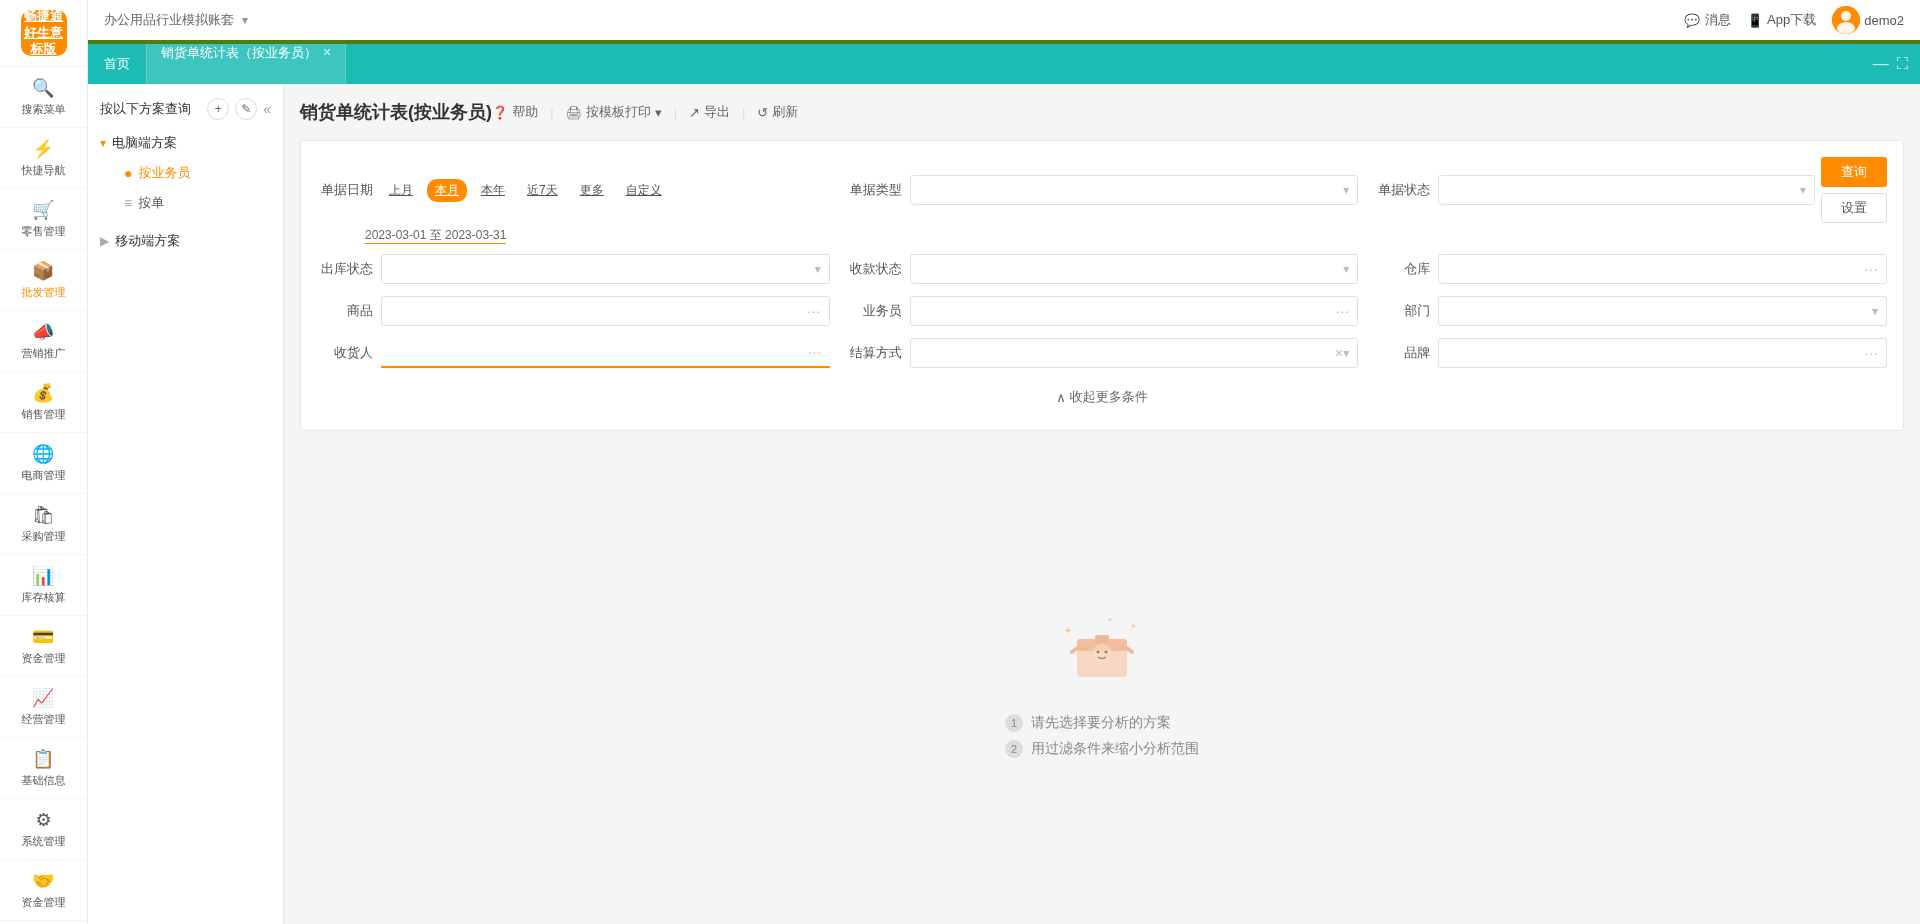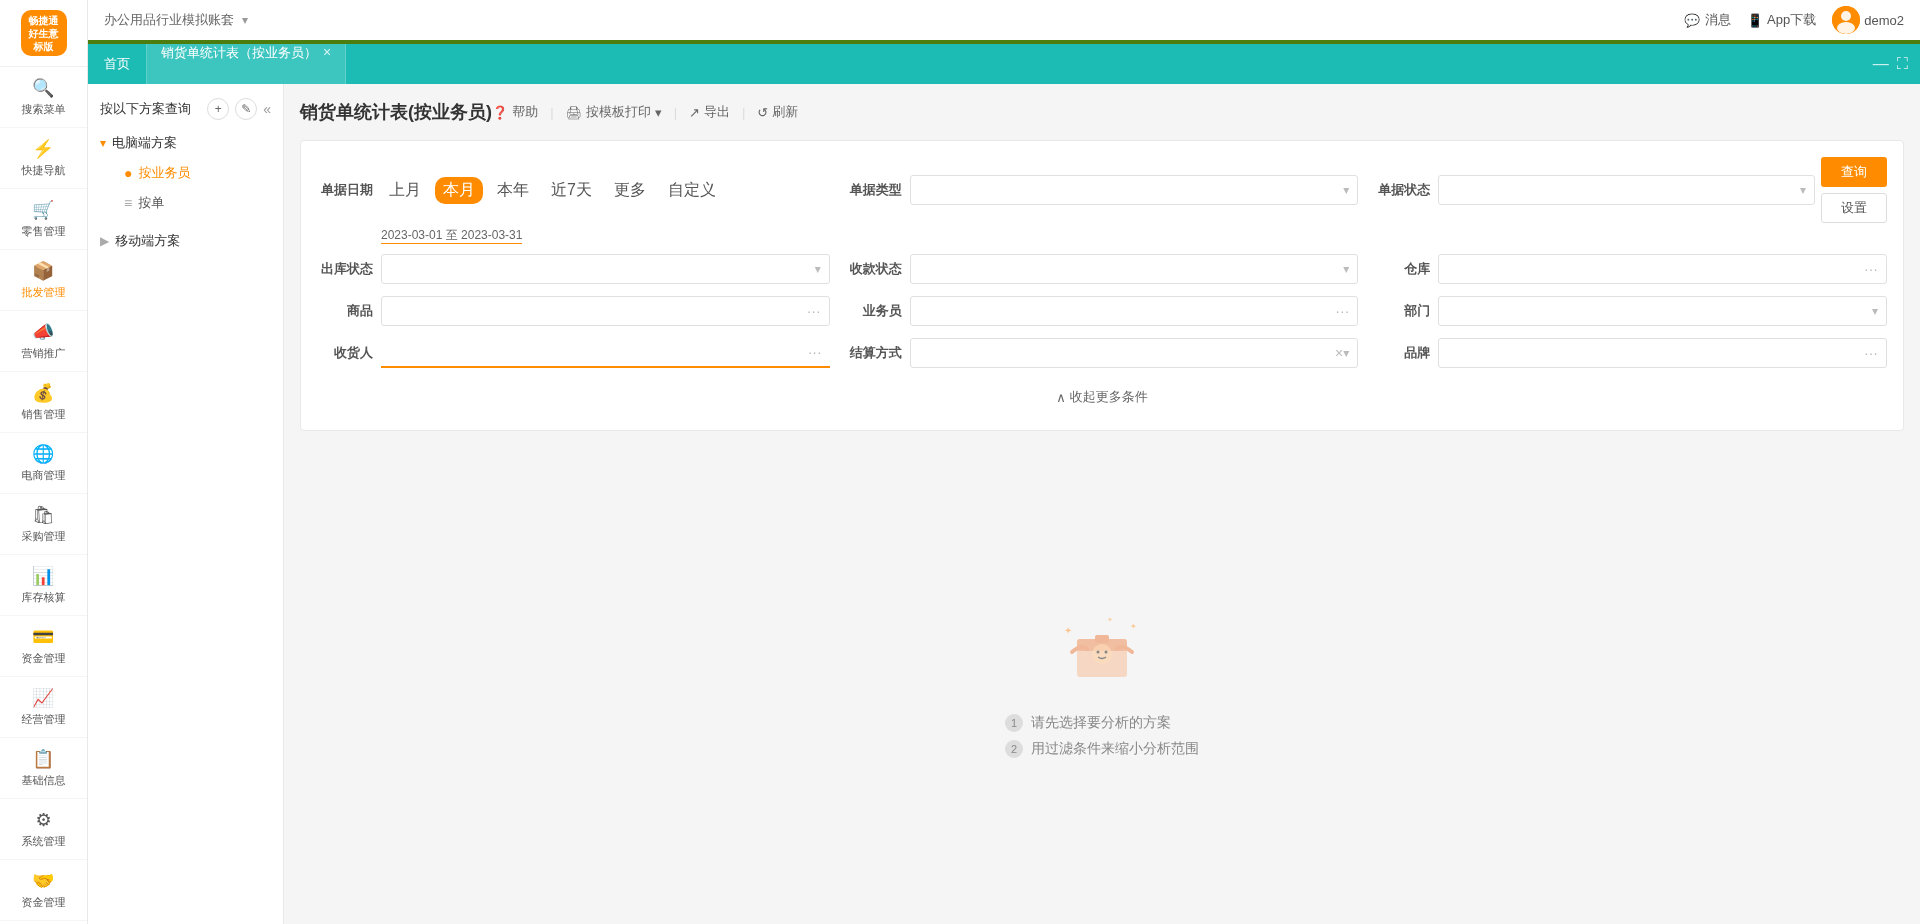--- a/index.html
+++ b/index.html
@@ -64,31 +64,31 @@
     .page-title { font-size: 18px; font-weight: 600; color: #333; }
     .page-title-actions { display: flex; align-items: center; gap: 12px; }
     .page-action { display: flex; align-items: center; gap: 4px; color: #666; font-size: 13px; cursor: pointer; }
     .page-action-sep { color: #ddd; }
 
     
     .filter-area { background: #fff; border-radius: 4px; padding: 16px; border: 1px solid #e8e8e8; }
     .filter-row { display: grid; grid-template-columns: 1fr 1fr 1fr; gap: 12px 16px; margin-bottom: 12px; }
     .filter-row:last-child { margin-bottom: 0; }
     .filter-item { display: flex; align-items: center; gap: 8px; }
-    .filter-label { color: #555; font-size: 13px; white-space: nowrap; min-width: 56px; text-align: right; font-weight: bold; }
+    .filter-label { color: #555; font-size: 13px; white-space: nowrap; min-width: 56px; text-align: right; }
     .filter-control { flex: 1; border: 1px solid #e0e0e0; border-radius: 3px; height: 30px; display: flex; align-items: center; padding: 0 8px; background: #fff; cursor: pointer; position: relative; }
     .filter-control-text { flex: 1; color: #bbb; font-size: 13px; }
     .filter-control-text.has-value { color: #333; }
     .filter-control-arrow { color: #bbb; font-size: 12px; }
     .filter-control-more { color: #bbb; font-size: 14px; cursor: pointer; }
     .filter-control-clear { color: #bbb; font-size: 14px; cursor: pointer; }
 
     
     .date-filter { flex: 1; display: flex; align-items: center; gap: 6px; }
-    .date-tab { padding: 3px 8px; font-size: 16px; color: #555; cursor: pointer; border-radius: 3px; }
+    .date-tab { padding: 3px 8px; font-size: 12px; color: #555; cursor: pointer; border-radius: 3px; text-decoration: underline; }
     .date-tab.active { background: #ff8c00; color: white; border-radius: 10px; }
     .date-range { font-size: 12px; color: #666; }
     .date-underline { border-bottom: 1px solid #ff8c00; padding-bottom: 1px; }
 
     
     .collapse-bar { display: flex; align-items: center; justify-content: center; padding: 8px; }
     .collapse-btn { display: flex; align-items: center; gap: 4px; color: #666; font-size: 13px; cursor: pointer; }
 
     
     .empty-state { flex: 1; display: flex; flex-direction: column; align-items: center; justify-content: center; padding: 60px 0; }
@@ -101,21 +101,21 @@
     .btn-primary { background: #ff8c00; color: white; border: none; border-radius: 3px; padding: 0 20px; height: 30px; cursor: pointer; font-size: 13px; }
     .btn-default { background: white; color: #555; border: 1px solid #ddd; border-radius: 3px; padding: 0 16px; height: 30px; cursor: pointer; font-size: 13px; }
     .query-btn-group { display: flex; flex-direction: column; gap: 6px; }
   </style>
 </head>
 <body>
 
 <div class="sidebar">
   <div class="sidebar-logo">
     <div class="logo-icon">
-      <span style="font-size:10px;line-height:1.3;">畅捷通<br>好生意<br>标版</span>
+      <span style="font-size:13px;line-height:1.3;text-decoration:underline;">畅捷通<br>好生意<br>标版</span>
     </div>
   </div>
 
   <div class="sidebar-menu">
     <div class="sidebar-item">
       <div class="sidebar-item-icon">🔍</div>
       <div class="sidebar-item-label">搜索菜单</div>
     </div>
     <div class="sidebar-item">
       <div class="sidebar-item-icon">⚡</div>
@@ -320,21 +320,21 @@
                 <span class="filter-control-arrow">▾</span>
               </div>
               <div class="query-btn-group">
                 <button class="btn-primary">查询</button>
                 <button class="btn-default">设置</button>
               </div>
             </div>
           </div>
         </div>
 
-        <div style="margin-left: 64px; margin-top: -8px; margin-bottom: 10px;">
+        <div style="margin-left: 48px; margin-top: -8px; margin-bottom: 10px;">
           <span class="date-range date-underline">2023-03-01 至 2023-03-31</span>
         </div>
 
         <div class="filter-row">
           <div class="filter-item">
             <span class="filter-label">出库状态</span>
             <div class="filter-control">
               <span class="filter-control-text"></span>
               <span class="filter-control-arrow">▾</span>
             </div>

